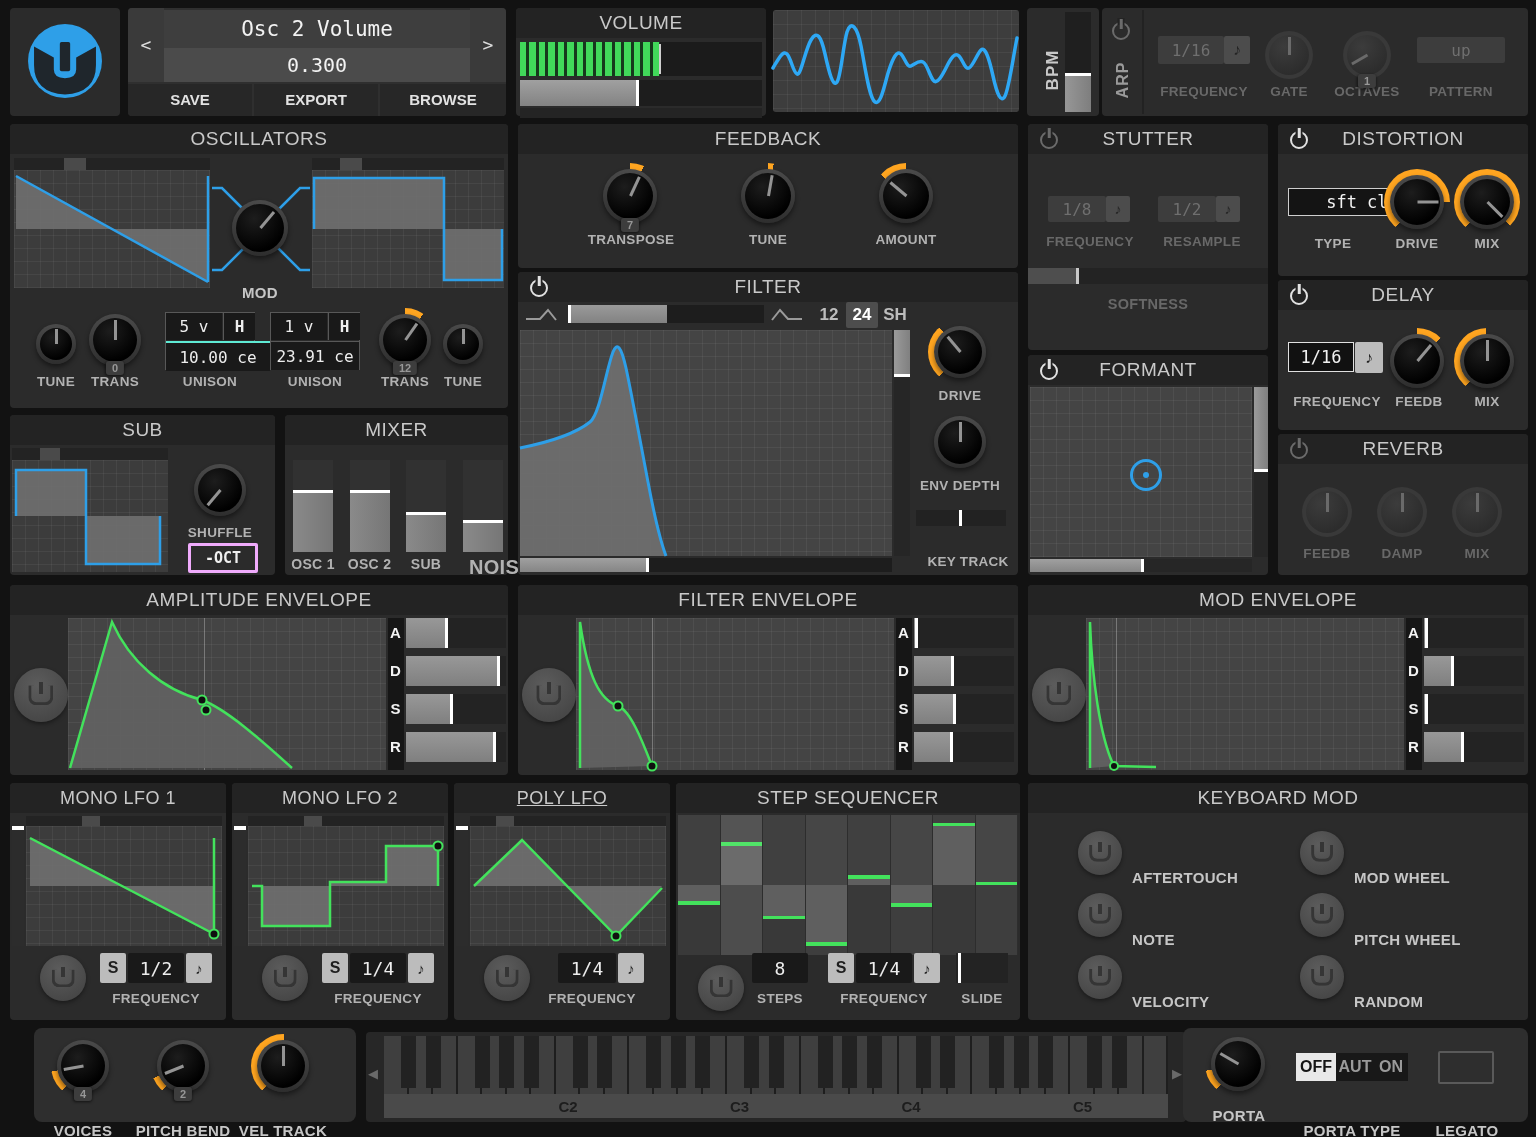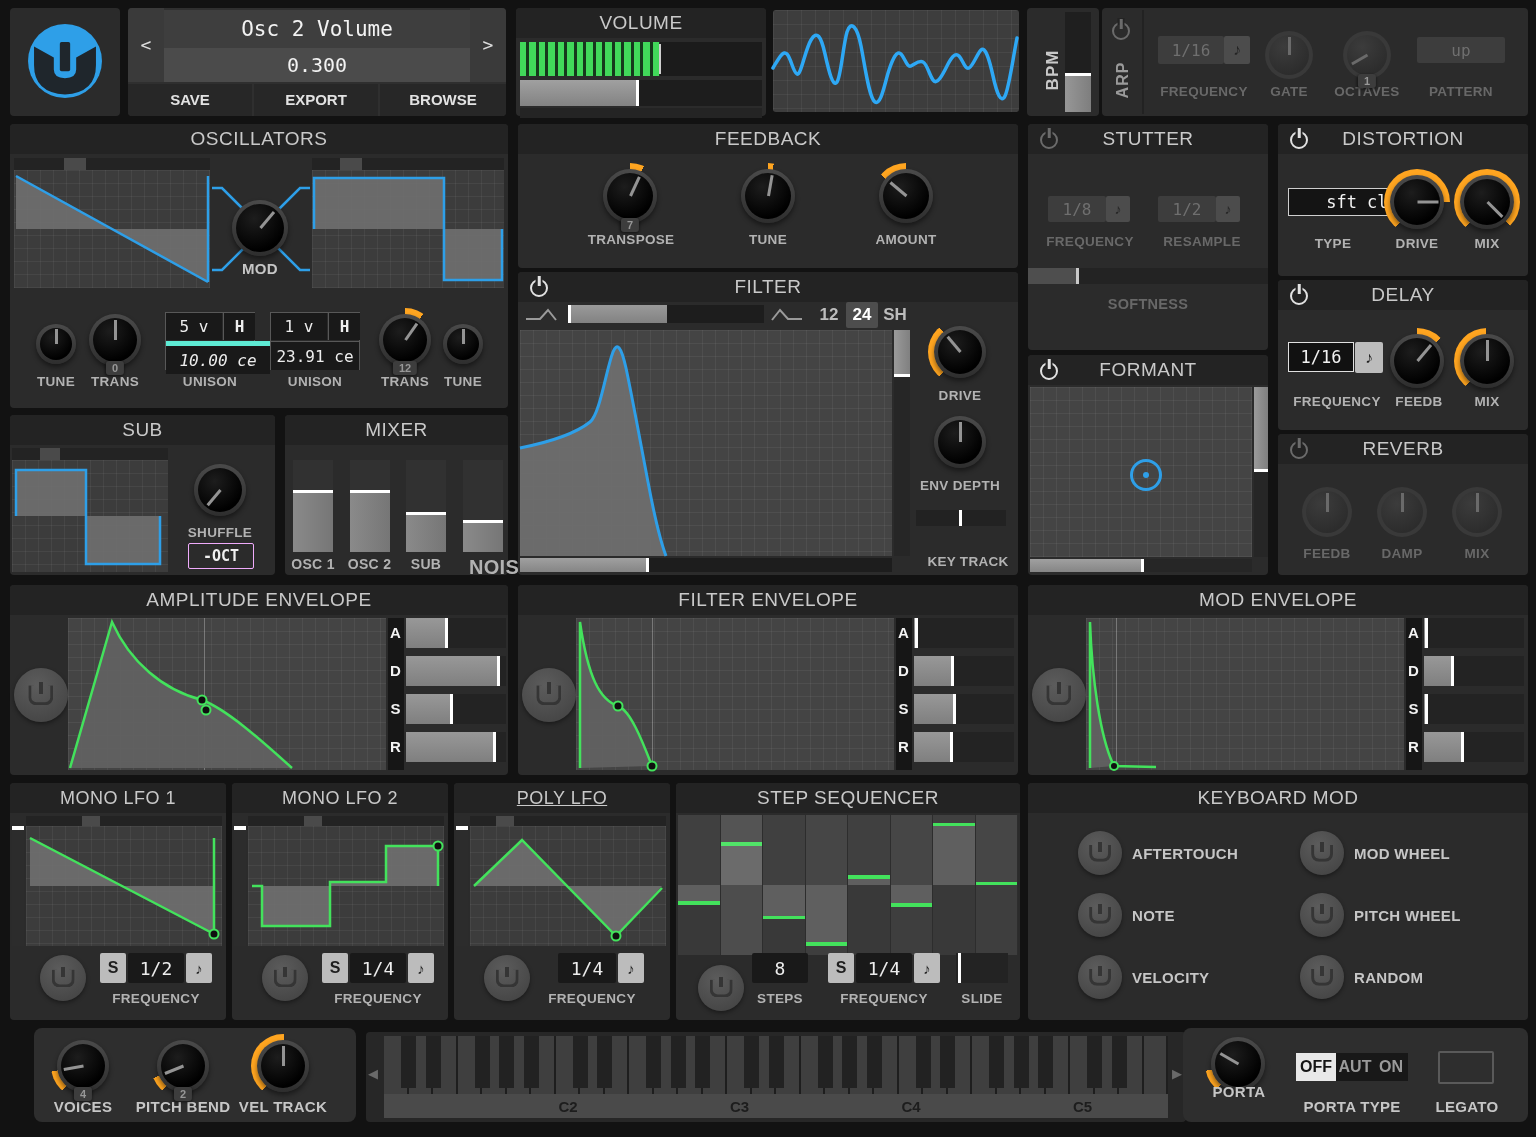--- a/index.html
+++ b/index.html
@@ -4,21 +4,21 @@
 <style>
   html,body{margin:0;padding:0;background:#0e0e0e;}
   #root{position:relative;width:1536px;height:1137px;background:#121212;overflow:hidden;
         font-family:"Liberation Sans",sans-serif;-webkit-font-smoothing:antialiased;}
   .abs{position:absolute;}
   .pn{position:absolute;background:#2b2b2b;border-radius:4px;}
   .hd{position:absolute;left:0;top:0;right:0;height:30px;background:#232323;border-radius:4px 4px 0 0;
       color:#c9c9c9;font-size:19px;text-align:center;line-height:30px;letter-spacing:.5px;}
   .lb{position:absolute;color:#b2b2b2;font-weight:bold;font-size:13.5px;text-align:center;letter-spacing:.3px;}
   .lb.dis{color:#686868;}
-  .lb.br{color:#c6c6c6;font-size:15px;}
+  .lb.br{color:#c6c6c6;font-size:15px;margin-top:24px;}
   .pwr{position:absolute;width:14px;height:14px;border:2.5px solid #e2e2e2;border-radius:50%;}
   .pwr::before{content:"";position:absolute;left:50%;top:-6px;transform:translateX(-50%);width:7px;height:7px;background:#232323;}
   .pwr::after{content:"";position:absolute;left:50%;top:-5px;transform:translateX(-50%);width:2.5px;height:10px;background:#e2e2e2;}
   .pwr.off{border-color:#6b6b6b;}
   .pwr.off::after{background:#6b6b6b;}
   .knob{position:absolute;}
   .knob .arc{position:absolute;inset:-6px;border-radius:50%;}
   .knob .ring{position:absolute;inset:0;border-radius:50%;background:linear-gradient(180deg,#4a4a4a,#2e2e2e);box-shadow:0 3px 5px rgba(0,0,0,.45);}
   .knob .body{position:absolute;inset:4px;border-radius:50%;background:radial-gradient(circle at 38% 30%,#1d1d1d,#000 72%);}
   .knob .ptr{position:absolute;left:calc(50% - 1.5px);top:50%;width:3px;height:38%;background:#949494;transform-origin:50% 0;}
@@ -181,21 +181,21 @@
       <div class="ring"></div>
         <div class="body"></div>
         <div class="ptr" style="transform:rotate(180deg);"></div>
       <div class="tag">0</div>
     </div>
     <div class="lb" style="left:72px;top:250px;width:66px;">TRANS</div>
 
     <div class="abs" style="left:155px;top:188px;width:88px;height:56px;border:1px solid #585858;">
       <div class="vbox" style="left:0;top:0;width:56px;height:27px;border-radius:0;">5 v</div>
       <div class="vbox" style="left:57px;top:0;width:31px;height:27px;border-radius:0;border-left:1px solid #585858;font-weight:bold;">H</div>
-      <div class="vbox" style="left:0;top:28px;width:104px;height:28px;border-radius:0;border-top:5px solid #5eead4;font-style:italic;">10.00 ce</div>
+      <div class="vbox" style="left:0;top:28px;width:104px;height:28px;border-radius:0;border-top:2px solid #5eead4;">10.00 ce</div>
     </div>
     <div class="lb" style="left:155px;top:250px;width:90px;">UNISON</div>
 
     <div class="abs" style="left:260px;top:188px;width:88px;height:56px;border:1px solid #585858;">
       <div class="vbox" style="left:0;top:0;width:56px;height:27px;border-radius:0;">1 v</div>
       <div class="vbox" style="left:57px;top:0;width:31px;height:27px;border-radius:0;border-left:1px solid #585858;font-weight:bold;">H</div>
       <div class="vbox" style="left:0;top:28px;width:88px;height:28px;border-radius:0;border-top:1px solid #585858;">23.91 ce</div>
     </div>
     <div class="lb" style="left:260px;top:250px;width:90px;">UNISON</div>
 
@@ -225,21 +225,21 @@
         <path d="M4,56 L4,10 L74,10 L74,104 L148,104 L148,56 Z" fill="#6f6f6f" opacity=".92"></path>
         <path d="M4,56 L4,10 L74,10 L74,104 L148,104 L148,56" fill="none" stroke="#2e9fe8" stroke-width="2.5"></path>
       </svg>
     </div>
     <div class="knob" style="left:184px;top:49px;width:52px;height:52px;">
       <div class="ring"></div>
         <div class="body"></div>
         <div class="ptr" style="transform:rotate(40deg);"></div>
     </div>
     <div class="lb" style="left:170px;top:110px;width:80px;">SHUFFLE</div>
-    <div class="abs" style="left:178px;top:128px;width:64px;height:24px;border:1px solid #f0abfc;border-radius:2px;color:#f0f0f0;font:bold 15px 'DejaVu Sans Mono',monospace;text-align:center;line-height:24px;">-OCT</div>
+    <div class="abs" style="left:178px;top:128px;width:64px;height:24px;border:3px solid #f0abfc;border-radius:2px;color:#f0f0f0;font:bold 15px 'DejaVu Sans Mono',monospace;text-align:center;line-height:24px;">-OCT</div>
   </div>
 
   <div class="pn" style="left:285px;top:415px;width:223px;height:160px;">
     <div class="hd">MIXER</div>
     <div class="abs" style="left:0;top:33px;width:223px;height:125px;" id="mixer-sliders">
         <div class="mixtr" style="left: 8px; top: 12px; height: 92px;">
           <div class="mixfl" style="bottom: 0px; height: 64%;"></div>
           <div class="mixhl" style="bottom: 64%;"></div>
         </div>
         <div class="lb" style="left: -2px; top: 108px; width: 60px; font-size: 14px;">OSC 1</div>

